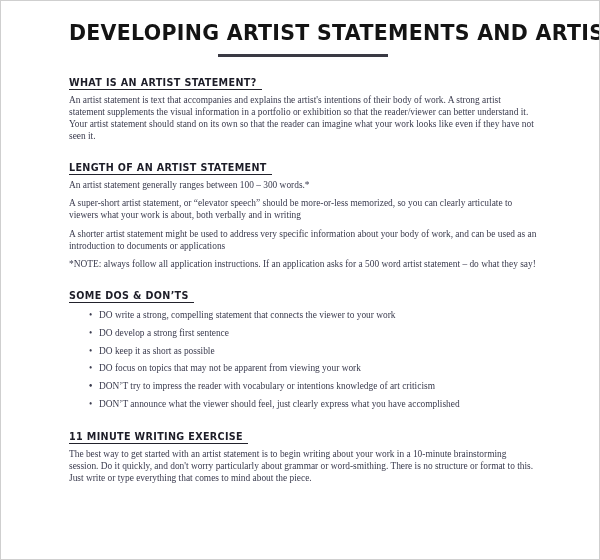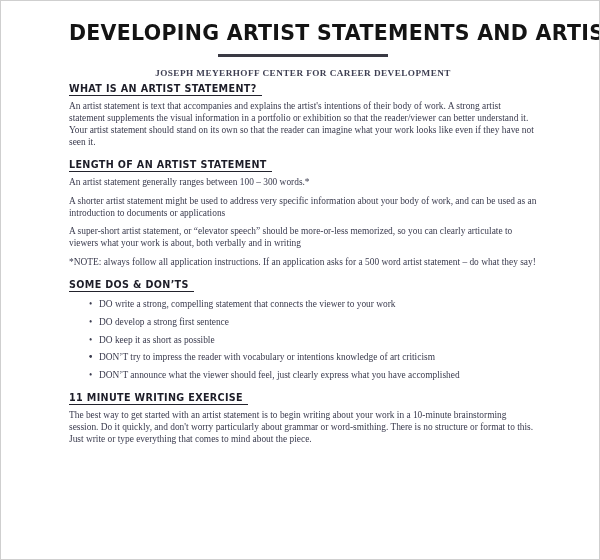--- a/index.html
+++ b/index.html
@@ -47,21 +47,21 @@
     font-family: "Liberation Serif", serif;
     font-weight: bold;
     font-size: 9.2px;
     letter-spacing: 0.45px;
     color: #3e3f52;
     margin: 11px 0 0 0;
   }
 
   
   .section {
-    margin-top: 0;
+    margin-top: 15px;
   }
   .section-heading {
     font-family: "DejaVu Sans", sans-serif;
     font-weight: bold;
     font-size: 9.6px;
     letter-spacing: 0.35px;
     color: #1d1d28;
     display: inline-block;
     border-bottom: 1.4px solid #22222c;
     padding-right: 5px;
@@ -108,42 +108,41 @@
   }
 </style>
 </head>
 <body>
 
 <div class="page">
   <div class="inner">
 
     <h1 class="doc-title">DEVELOPING ARTIST STATEMENTS AND ARTIST BIOS</h1>
     <div class="title-rule"></div>
-    <div class="doc-subtitle">JOSEPH MEYERHOFF CENTER FOR CAREER DEVELOPMENT</div>
 
     <div class="section">
       <div class="section-heading">WHAT IS AN ARTIST STATEMENT?</div>
       <p class="body">An artist statement is text that accompanies and explains the artist's intentions of their body of work.  A strong artist statement supplements the visual information in a portfolio or exhibition so that the reader/viewer can better understand it.  Your artist statement should stand on its own so that the reader can imagine what your work looks like even if they have not seen it.</p>
     </div>
 
     <div class="section">
       <div class="section-heading">LENGTH OF AN ARTIST STATEMENT</div>
       <p class="body">An artist statement generally ranges between 100 – 300 words.*</p>
+      <p class="body">A super-short artist statement, or “elevator speech” should be more-or-less memorized, so you can clearly articulate to viewers what your work is about, both verbally and in writing</p>
       <p class="body">A shorter artist statement might be used to address very specific information about your body of work, and can be used as an introduction to documents or applications</p>
-      <p class="body">A super-short artist statement, or “elevator speech” should be more-or-less memorized, so you can clearly articulate to viewers what your work is about, both verbally and in writing</p>
       <p class="body note">*NOTE: always follow all application instructions. If an application asks for a 500 word artist statement – do what they say!</p>
     </div>
 
     <div class="section">
       <div class="section-heading">SOME DOS &amp; DON’TS</div>
       <ul class="bullets">
         <li><span class="bullet-dot">•</span><span>DO write a strong, compelling statement that connects the viewer to your work</span></li>
         <li><span class="bullet-dot">•</span><span>DO develop a strong first sentence</span></li>
         <li><span class="bullet-dot">•</span><span>DO keep it as short as possible</span></li>
-        <li><span class="bullet-dot">•</span></li>
+        <li><span class="bullet-dot">•</span><span>DO focus on topics that may not be apparent from viewing your work</span></li>
         <li><span class="bullet-dot">•</span></li>
         <li><span class="bullet-dot">•</span><span>DON’T try to impress the reader with vocabulary or intentions knowledge of art criticism</span></li>
         <li><span class="bullet-dot">•</span><span>DON’T announce what the viewer should feel, just clearly express what you have accomplished</span></li>
       </ul>
     </div>
 
     <div class="section">
       <div class="section-heading">11 MINUTE WRITING EXERCISE</div>
       <p class="body tight">The best way to get started with an artist statement is to begin writing about your work in a 10-minute brainstorming session. Do it quickly, and don't worry particularly about grammar or word-smithing.  There is no structure or format to this.  Just write or type  everything that comes to mind about the piece.</p>
     </div>

